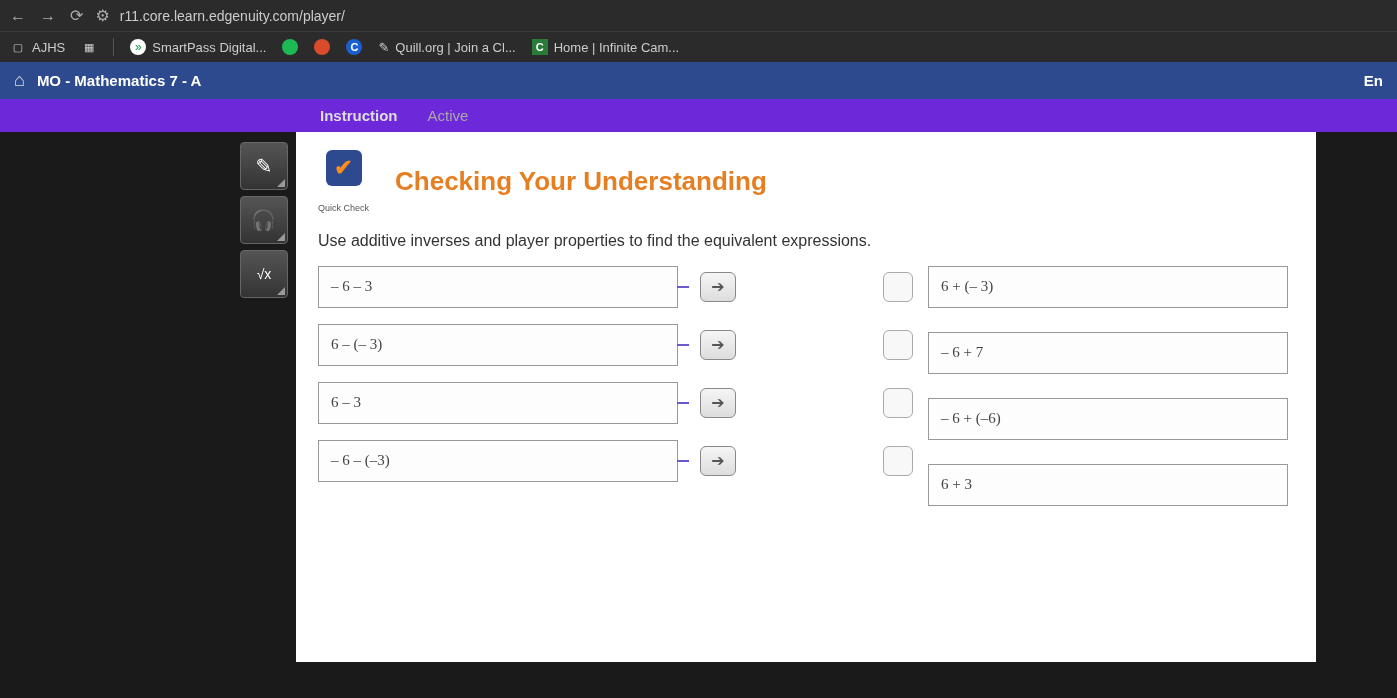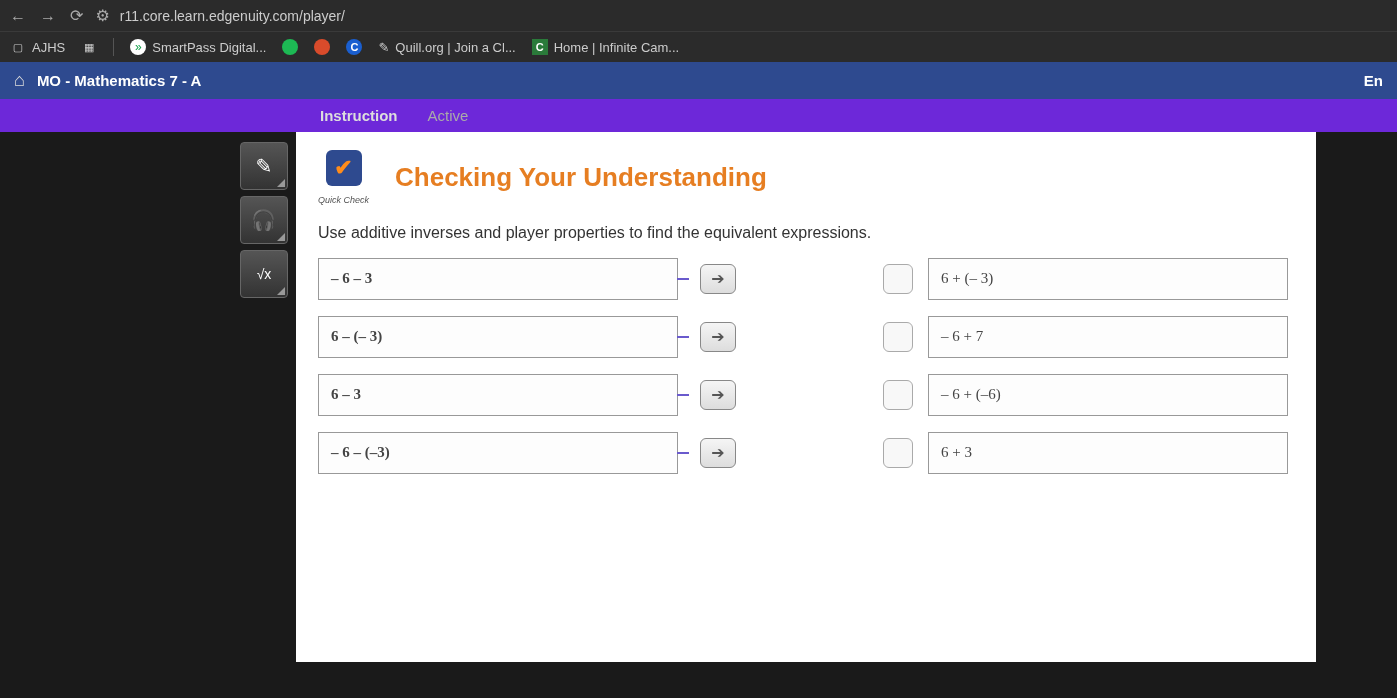--- a/index.html
+++ b/index.html
@@ -30,31 +30,31 @@
   
   .main-area { display: flex; padding-left: 240px; }
   .side-tools { width: 56px; display: flex; flex-direction: column; gap: 6px; padding-top: 10px; }
   .tool-btn { width: 48px; height: 48px; background: linear-gradient(#555,#333); border: 1px solid #666; border-radius: 4px; display: flex; align-items: center; justify-content: center; color: #fff; font-size: 20px; position: relative; }
   .tool-btn .corner { position: absolute; right: 2px; bottom: 2px; width: 0; height: 0; border-left: 8px solid transparent; border-bottom: 8px solid #999; }
 
   .content-panel { background: #fff; flex: 1; max-width: 1020px; min-height: 530px; padding: 18px 22px; }
   .title-row { display: flex; align-items: center; gap: 18px; margin-bottom: 18px; }
   .qc-badge { display: flex; flex-direction: column; align-items: center; }
   .qc-box { width: 36px; height: 36px; background: #2e4a8f; border-radius: 6px; display: flex; align-items: center; justify-content: center; color: #ff8c1a; font-size: 22px; font-weight: bold; }
-  .qc-label { font-size: 9px; color: #555; margin-top: 10px; line-height: 1.1; font-style: italic; }
+  .qc-label { font-size: 9px; color: #555; margin-top: 18px; line-height: 1.1; }
   .main-title { color: #e67e22; font-size: 26px; font-weight: bold; margin-left: 8px; }
 
   .instruct-text { font-size: 16px; color: #333; margin-bottom: 16px; }
 
   .match-grid { display: flex; gap: 10px; }
   .col { display: flex; flex-direction: column; gap: 16px; }
-  .col-left { width: 360px; font-weight: bold; }
+  .col-left { width: 360px; }
   .col-arrows { width: 60px; align-items: center; }
   .col-targets { width: 40px; align-items: center; margin-left: 120px; }
-  .col-right { width: 360px; }
+  .col-right { width: 360px; gap: 24px; }
 
   .expr-box { border: 1px solid #999; padding: 10px 12px; font-size: 15px; color: #444; font-family: 'Times New Roman', serif; height: 42px; display: flex; align-items: center; background: #fdfdfd; }
   .left-box { position: relative; }
   .left-box::after { content: ''; position: absolute; right: -12px; top: 50%; width: 12px; height: 2px; background: #6a5acd; transform: translateY(-50%); }
 
   .arrow-btn { width: 36px; height: 30px; border: 1px solid #888; border-radius: 6px; background: linear-gradient(#f5f5f5,#ddd); display: flex; align-items: center; justify-content: center; font-size: 16px; color: #555; margin-top: 6px; margin-bottom: 6px; }
   .arrow-row { height: 42px; display: flex; align-items: center; }
 
   .target-box { width: 30px; height: 30px; border: 1px solid #aaa; border-radius: 6px; background: #f8f8f8; }
   .target-row { height: 42px; display: flex; align-items: center; }

